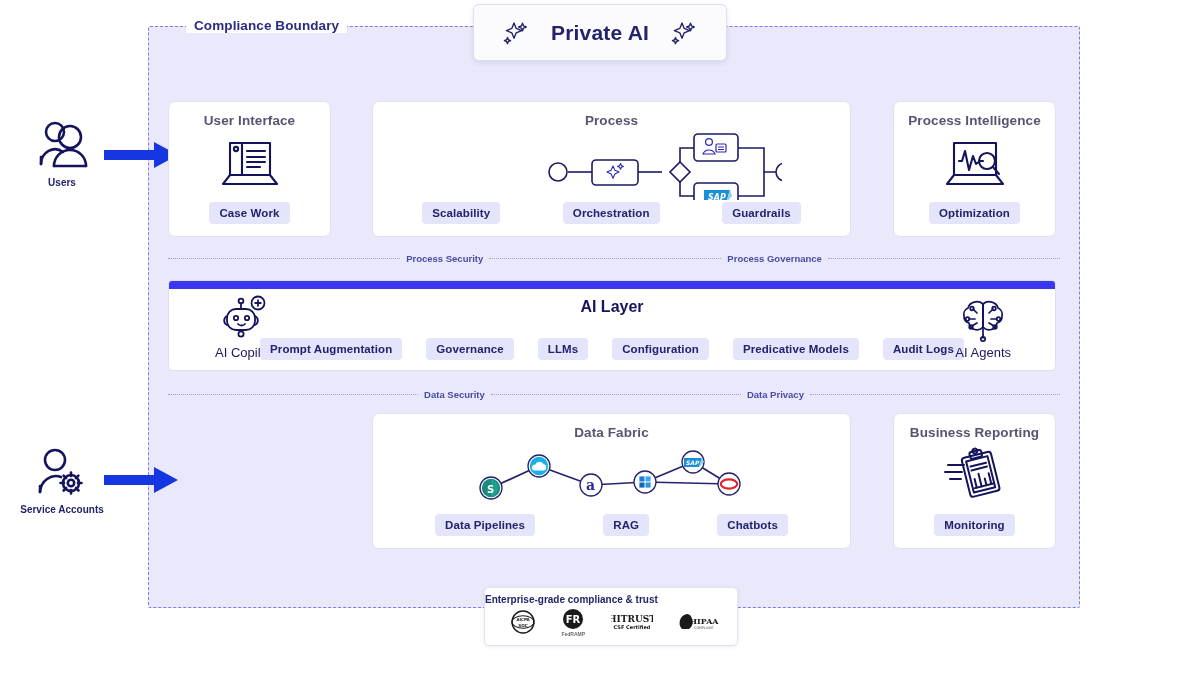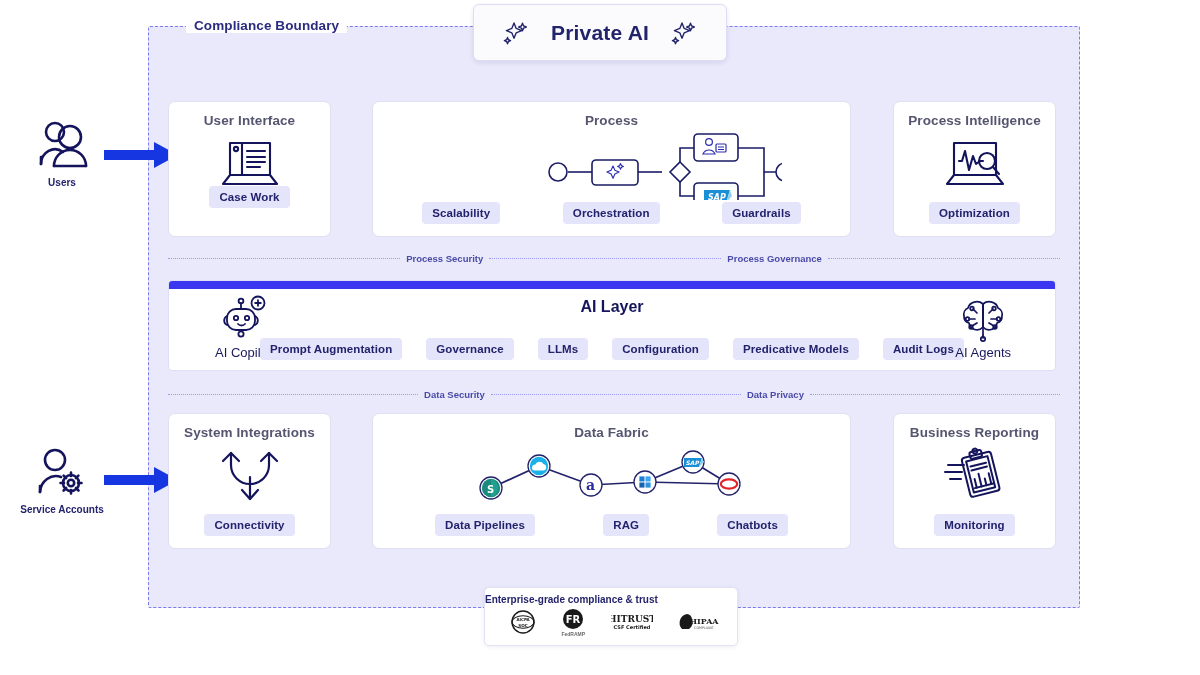--- a/index.html
+++ b/index.html
@@ -261,21 +261,21 @@
       <svg width="66" height="56" viewBox="0 0 66 56">
         <g fill="none" stroke="#14145c" stroke-width="2.1" stroke-linejoin="round" stroke-linecap="round">
           <rect x="13" y="7" width="40" height="32"></rect>
           <path d="M25 7 L25 39"></path>
           <circle cx="19" cy="13" r="2.1"></circle>
           <path d="M30 15 L48 15 M30 21 L48 21 M30 26 L48 26 M30 31 L43 31"></path>
           <path d="M6 48 L13 39 L53 39 L60 48 Z"></path>
         </g>
       </svg>
     </div>
-    <div class="chip-row" style="bottom:28px;align-items:center;">
+    <div class="chip-row" style="bottom:12px;align-items:center;">
       <span class="chip">Case Work</span>
     </div>
   </div>
 
   <div class="panel" style="left:372px; top:101px; width:479px; height:136px;">
     <div class="panel-title">Process</div>
     <div class="panel-art" style="height:72px;">
       <svg width="340" height="72" viewBox="0 0 340 72">
         <g stroke="#1b1b66" stroke-width="1.6" fill="none">
 
@@ -407,37 +407,20 @@
   </div>
 
   <div class="divider" style="top:386px;">
     <span class="line"></span>
     <span class="dlabel">Data Security</span>
     <span class="line"></span>
     <span class="dlabel">Data Privacy</span>
     <span class="line"></span>
   </div>
 
-  <div class="panel" style="left:168px; top:413px; width:163px; height:136px;">
-    <div class="panel-title">System Integrations</div>
-    <div class="panel-art" style="height:72px;">
-      <svg width="62" height="58" viewBox="0 0 62 58">
-        <g fill="none" stroke="#14145c" stroke-width="2.2" stroke-linejoin="round" stroke-linecap="round">
-          <path d="M12 6 L12 18 a19 19 0 0 0 19 19 a19 19 0 0 0 19 -19 L50 6"></path>
-          <path d="M12 6 L20 14 M12 6 L4 14"></path>
-          <path d="M50 6 L58 14 M50 6 L42 14"></path>
-          <path d="M31 30 L31 52"></path>
-          <path d="M31 52 L23 43 M31 52 L39 43"></path>
-        </g>
-      </svg>
-    </div>
-    <div class="chip-row" style="bottom:12px;">
-      <span class="chip">Connectivity</span>
-    </div>
-  </div>
 
   <div class="panel" style="left:372px; top:413px; width:479px; height:136px;">
     <div class="panel-title">Data Fabric</div>
     <div class="panel-art" style="height:72px;">
       <svg width="290" height="72" viewBox="0 0 290 72">
         <g stroke="#23236b" stroke-width="1.7" fill="none">
           <path d="M24 48 L72 26"></path>
           <path d="M72 26 L124 45"></path>
           <path d="M124 45 L178 42"></path>
           <path d="M178 42 L226 22"></path>

